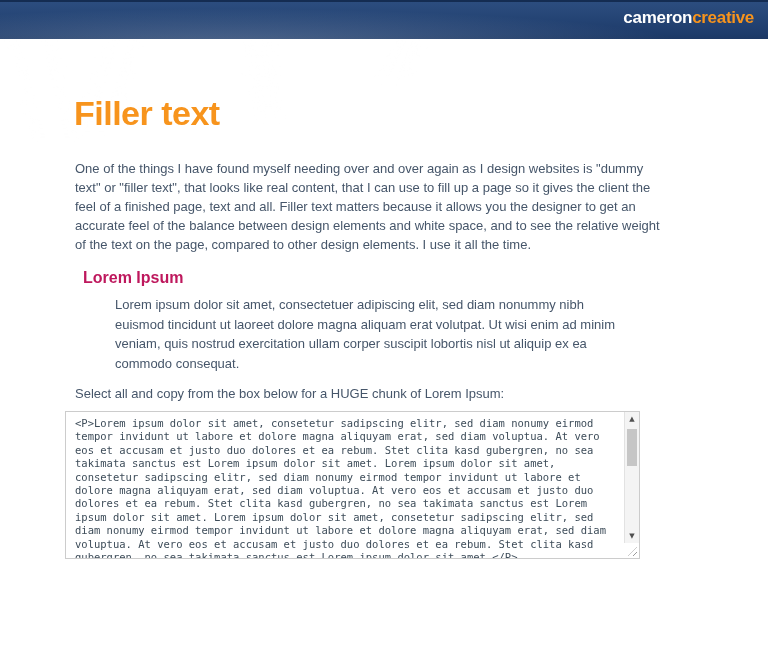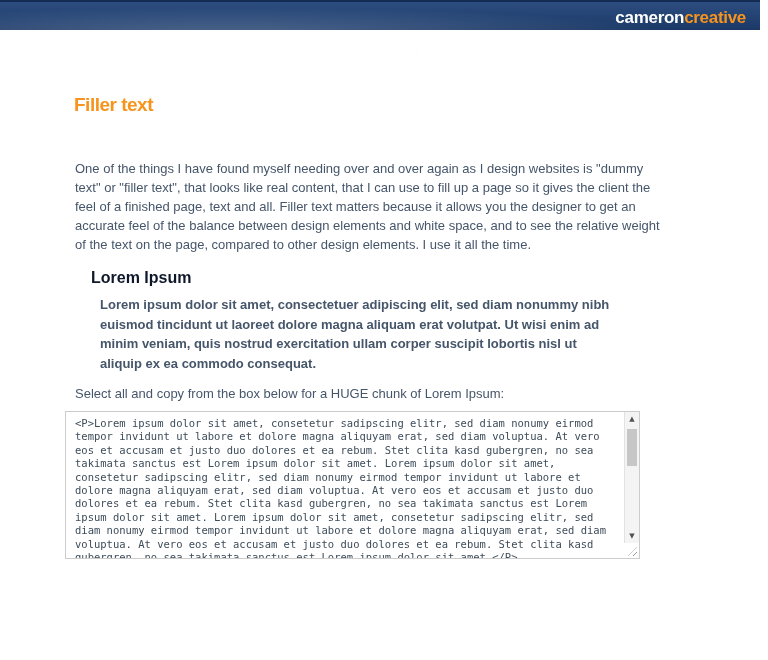--- a/index.html
+++ b/index.html
@@ -24,40 +24,40 @@
     transform:rotate(10deg); }
   .cloud-c { left:430px; top:26px; width:280px; height:80px;
     background:radial-gradient(ellipse at 50% 50%, rgba(255,255,255,.25), rgba(255,255,255,0) 70%); }
   .streak { position:absolute; background:linear-gradient(to bottom, rgba(255,255,255,.55), rgba(255,255,255,0));
     filter:blur(5px); pointer-events:none; }
   .streak-1 { left:95px;  top:26px; width:34px; height:105px; transform:skewX(-18deg); }
   .streak-2 { left:250px; top:28px; width:26px; height:95px;  transform:skewX(10deg); opacity:.8; }
   .streak-3 { left:380px; top:30px; width:30px; height:85px;  transform:skewX(-24deg); opacity:.6; }
   .streak-4 { left:20px;  top:30px; width:44px; height:110px; transform:skewX(14deg);  opacity:.7; }
 
-  .topbar { position:absolute; top:0; left:0; right:8px; height:30px;
+  .topbar { position:absolute; top:0; left:0; right:0; height:39px;
     background:linear-gradient(180deg, #2c4d7f 0%, #1e3c6b 85%, #1c3864 100%);
     border-top:2px solid #142c52;padding-left:44px; }
   .topbar-haze { position:absolute; inset:0;
     background:radial-gradient(ellipse at 30% 120%, rgba(220,232,246,.28), rgba(255,255,255,0) 60%); }
   .logo { position:absolute; top:6px; right:14px; font-size:17px; font-weight:bold;
     letter-spacing:-0.3px; white-space:nowrap; }
   .logo-left  { color:#ffffff; }
   .logo-right { color:#f7941d; }
 
-  .page-title { position:absolute; left:74px; top:94px; font-size:19px; font-weight:bold;
+  .page-title { position:absolute; left:74px; top:94px; font-size:34px; font-weight:bold;
     color:#f7941d; letter-spacing:-0.5px; }
 
   
   .content { position:absolute; top:149px; left:75px; width:592px;
     color:#46566a; font-size:13px; line-height:19px; }
   .content p { margin:10px 0 14px; }
-  .section-heading { color:#0f172a; font-size:16px; line-height:20px; font-weight:bold;
-    margin:2px 16px 10px; }
-  .example-quote { display:block; margin:-3px 0 11px 25px; width:520px; line-height:19.5px;font-weight:bold; }
+  .section-heading { color:#be185d; font-size:16px; line-height:20px; font-weight:bold;
+    margin:2px 8px 10px; }
+  .example-quote { display:block; margin:-3px 0 11px 40px; width:520px; line-height:19.5px; }
   .copy-line { margin-bottom:8px !important; }
 
   
   .tabox { position:relative; margin-left:-10px; width:575px; height:148px;
     border:1px solid #cccccc; background:#ffffff; }
   .lorem-textarea { position:absolute; inset:0; width:100%; height:100%; border:0; outline:0;
     resize:none; overflow:hidden; background:transparent; color:#3d4c59;
     font-family:"DejaVu Sans Mono","Liberation Mono",monospace;
     font-size:10.5px; line-height:13.4px; padding:5px 20px 4px 9px; }
   .sb { position:absolute; top:0; right:0; width:15px; bottom:15px;

